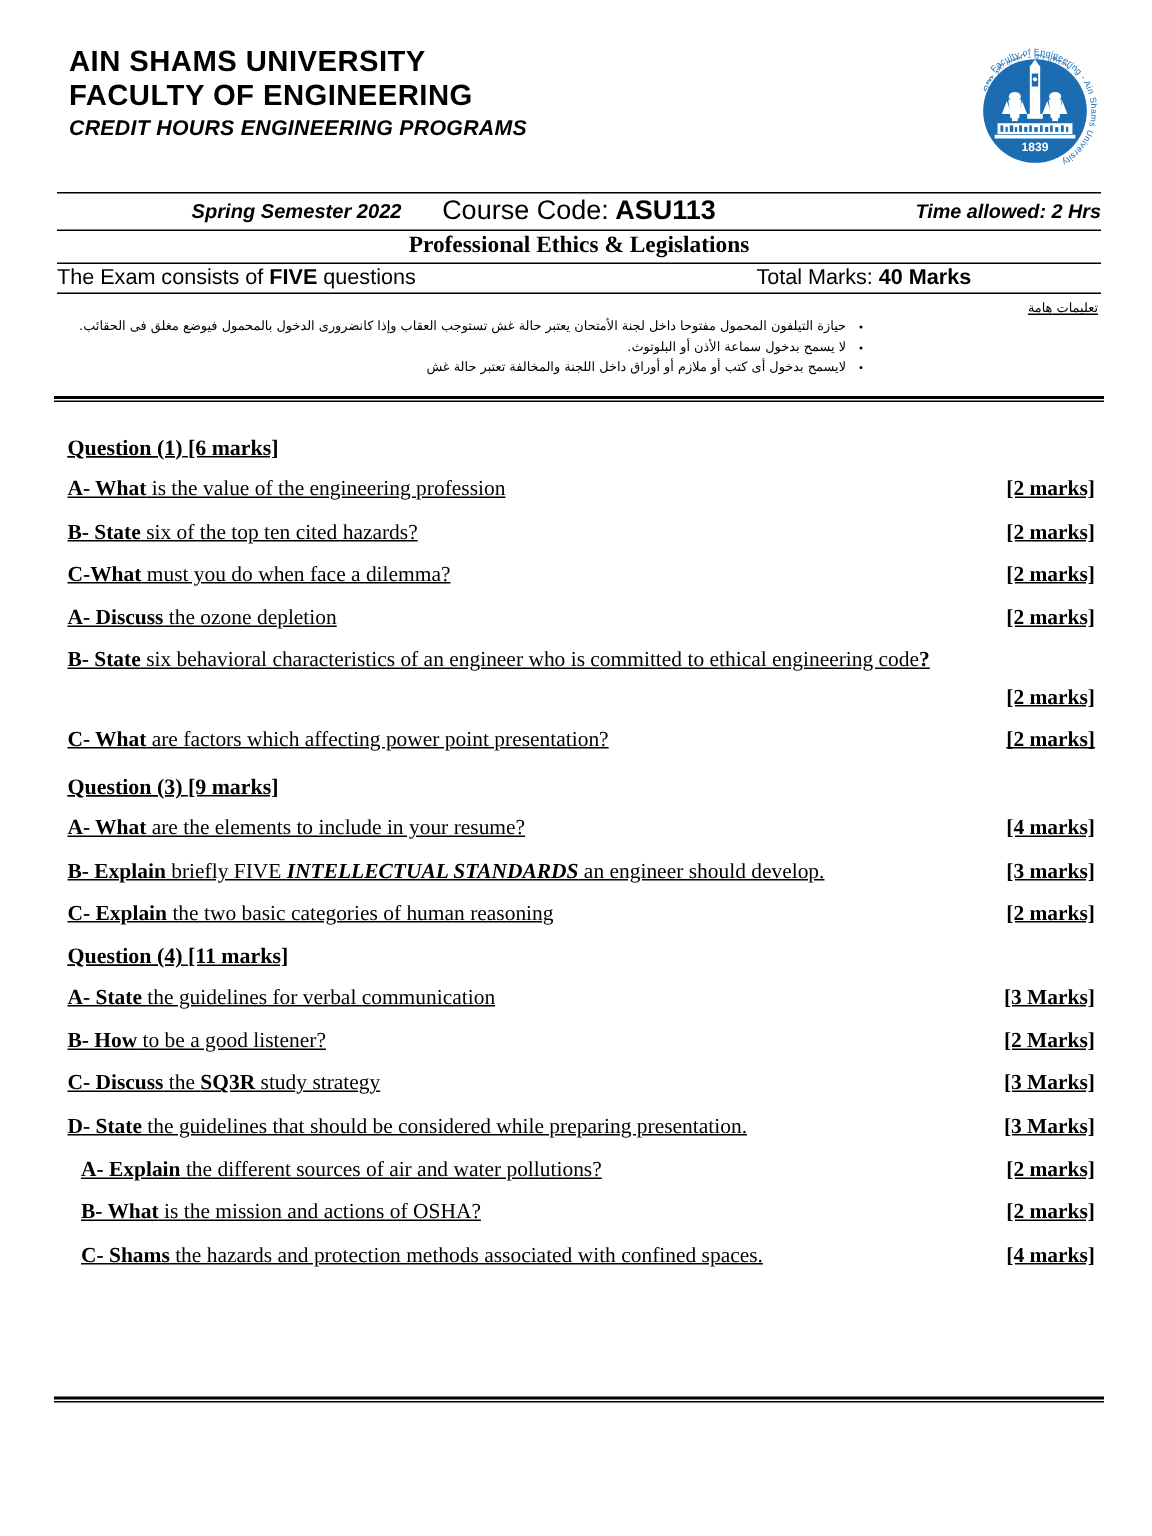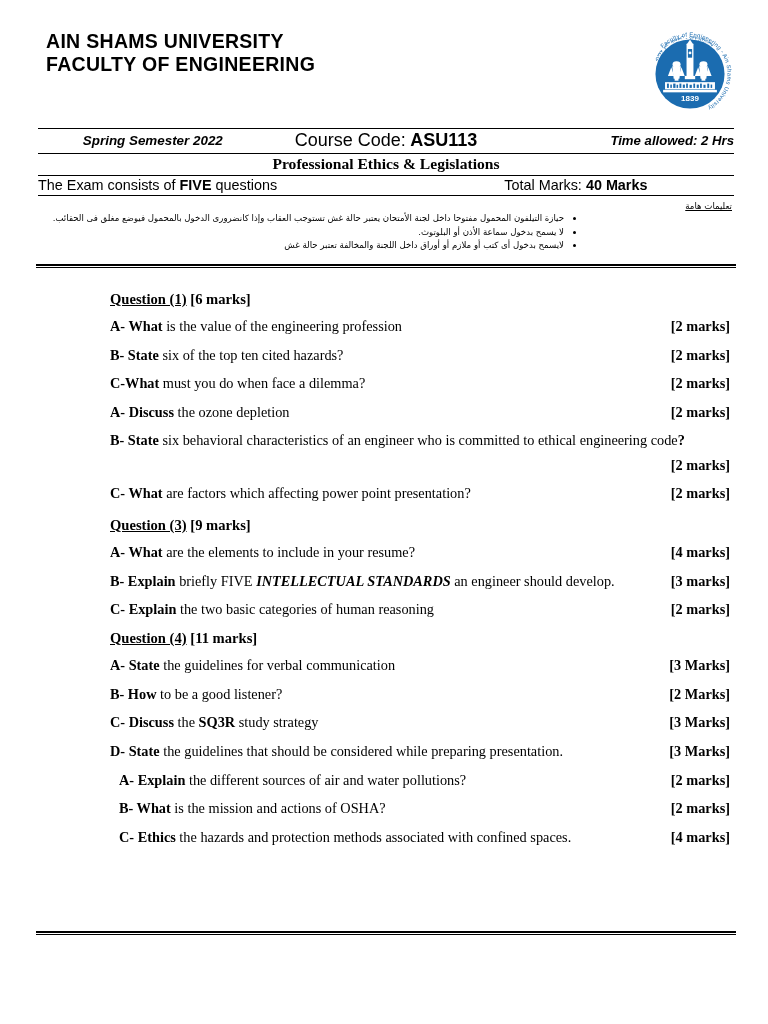--- a/index.html
+++ b/index.html
@@ -76,21 +76,21 @@
   }
   .rule-top { border-top: 1.6px solid #000; }
   .rule-bot { border-bottom: 1.6px solid #000; }
 
   .cell-sem {
     font-family: "Liberation Sans", "DejaVu Sans", sans-serif;
     font-weight: bold;
     font-style: italic;
     font-size: 13.4px;
     padding-left: 8px;
-    text-align: center;
+    text-align: right;
     white-space: nowrap;
   }
   .cell-code {
     font-family: "Liberation Sans", "DejaVu Sans", sans-serif;
     font-size: 18px;
     font-weight: bold;
     text-align: center;
     white-space: nowrap;
   }
   .cell-code .lbl { font-weight: normal; }
@@ -168,21 +168,22 @@
     right: 32px;
     top: 931px;
     border-top: 2.4px solid #000;
     border-bottom: 0.8px solid #000;
     height: 1px;
   }
 
   
   .questions {
     margin: 0;
-    padding: 22px 38px 0 110px;
+    padding: 22px 38px 0 45px;
+    text-decoration: underline;
   }
   .qblock { margin-bottom: 10px; }
   .qblock:last-child { margin-bottom: 0; }
 
   .q-head {
     font-size: 14.6px;
     font-weight: bold;
     line-height: 1.25;
     margin-bottom: 9px;
   }
@@ -231,20 +232,21 @@
 </style>
 </head>
 <body>
 
 <div class="page">
 
   <div class="header">
     <div class="header-titles">
       <div class="uni-name">AIN SHAMS UNIVERSITY</div>
       <div class="fac-name">FACULTY OF ENGINEERING</div>
+      <div class="prog-name">CREDIT HOURS ENGINEERING PROGRAMS</div>
     </div>
 
     <div class="logo-wrap">
       <svg viewBox="0 0 100 100" width="96" height="96" aria-hidden="true">
         <defs>
           <path id="ringpath" d="M 50,50 m -39,0 a 39,39 0 1,1 78,0 a 39,39 0 1,1 -78,0"></path>
           <path id="ringpath2" d="M 50,50 m 39,0 a 39,39 0 1,0 -78,0 a 39,39 0 1,0 78,0"></path>
         </defs>
 
         <circle cx="50" cy="50" r="48.5" fill="#ffffff"></circle>
@@ -419,21 +421,21 @@
     <div class="qblock indent">
       <div class="q-item">
         <span class="q-text"><b>A- Explain</b><span> the different sources of air and water pollutions?</span></span>
         <span class="q-mark">[2 marks]</span>
       </div>
       <div class="q-item">
         <span class="q-text"><b>B- What</b><span> is the mission and actions of OSHA?</span></span>
         <span class="q-mark">[2 marks]</span>
       </div>
       <div class="q-item">
-        <span class="q-text"><b>C- Ethics</b><span> the hazards and protection methods associated with confined spaces.</span></span>
+        <span class="q-text"><b>C- Shams</b><span> the hazards and protection methods associated with confined spaces.</span></span>
         <span class="q-mark">[4 marks]</span>
       </div>
     </div>
 
   </div>
 
   <div class="bottom-rule"></div>
 
 </div>
 

